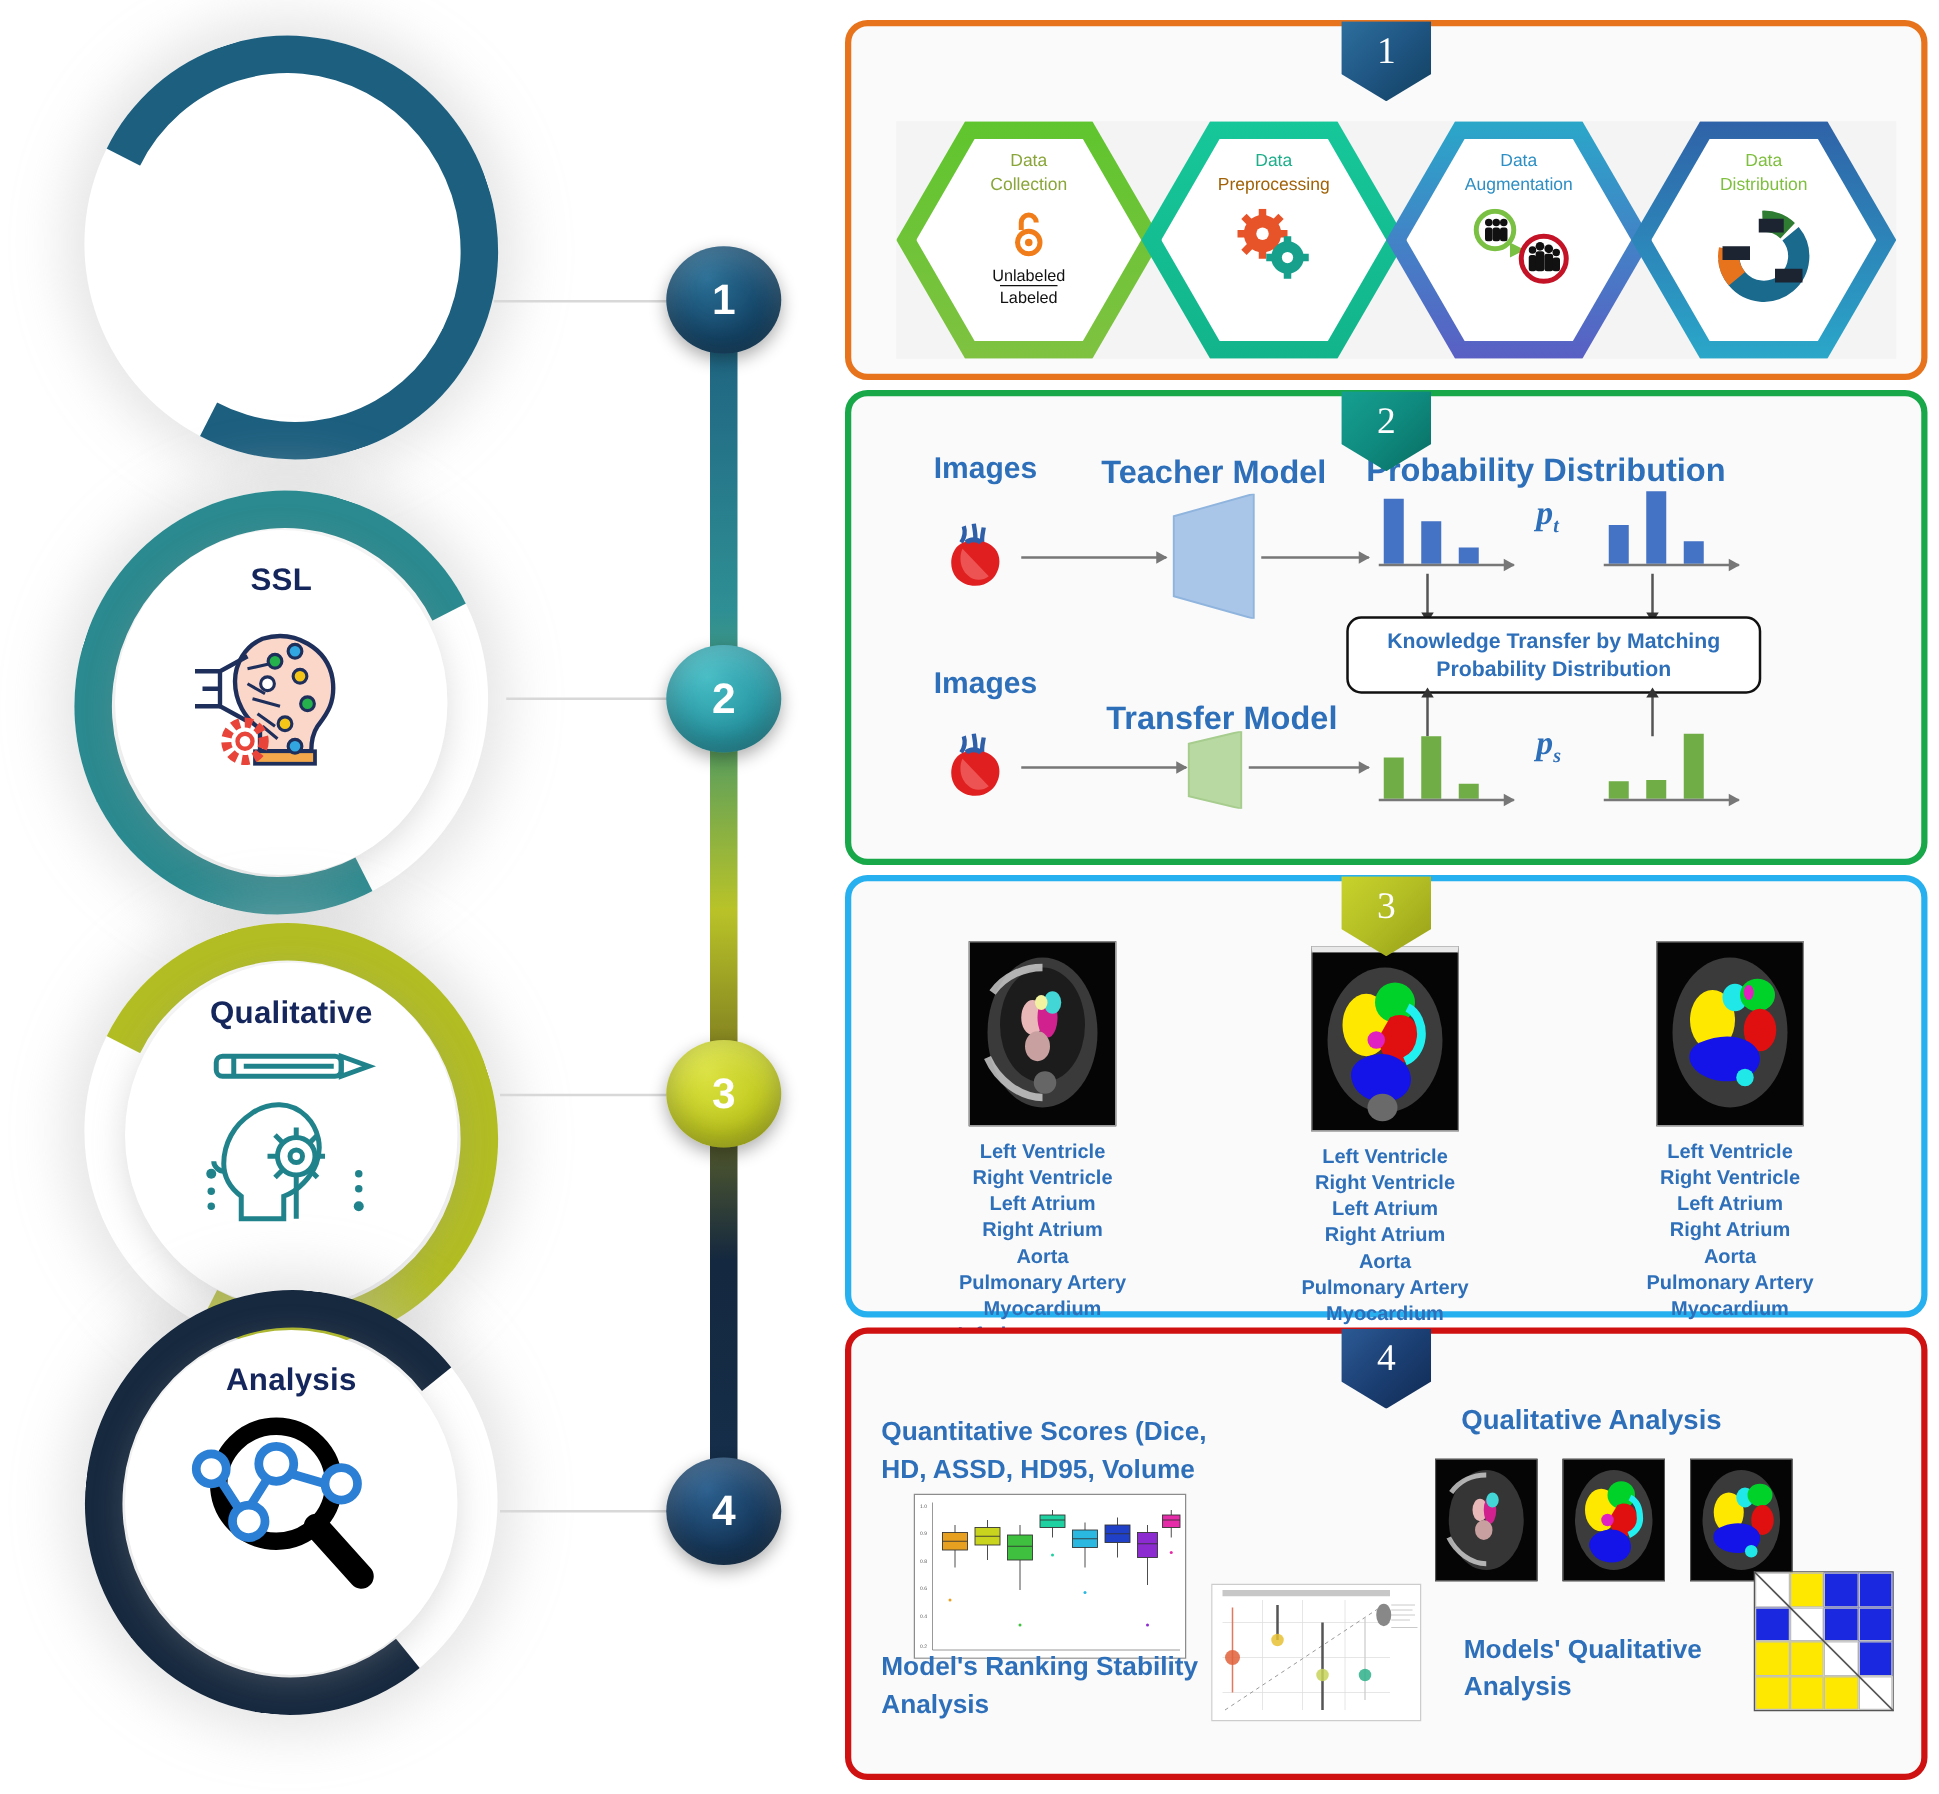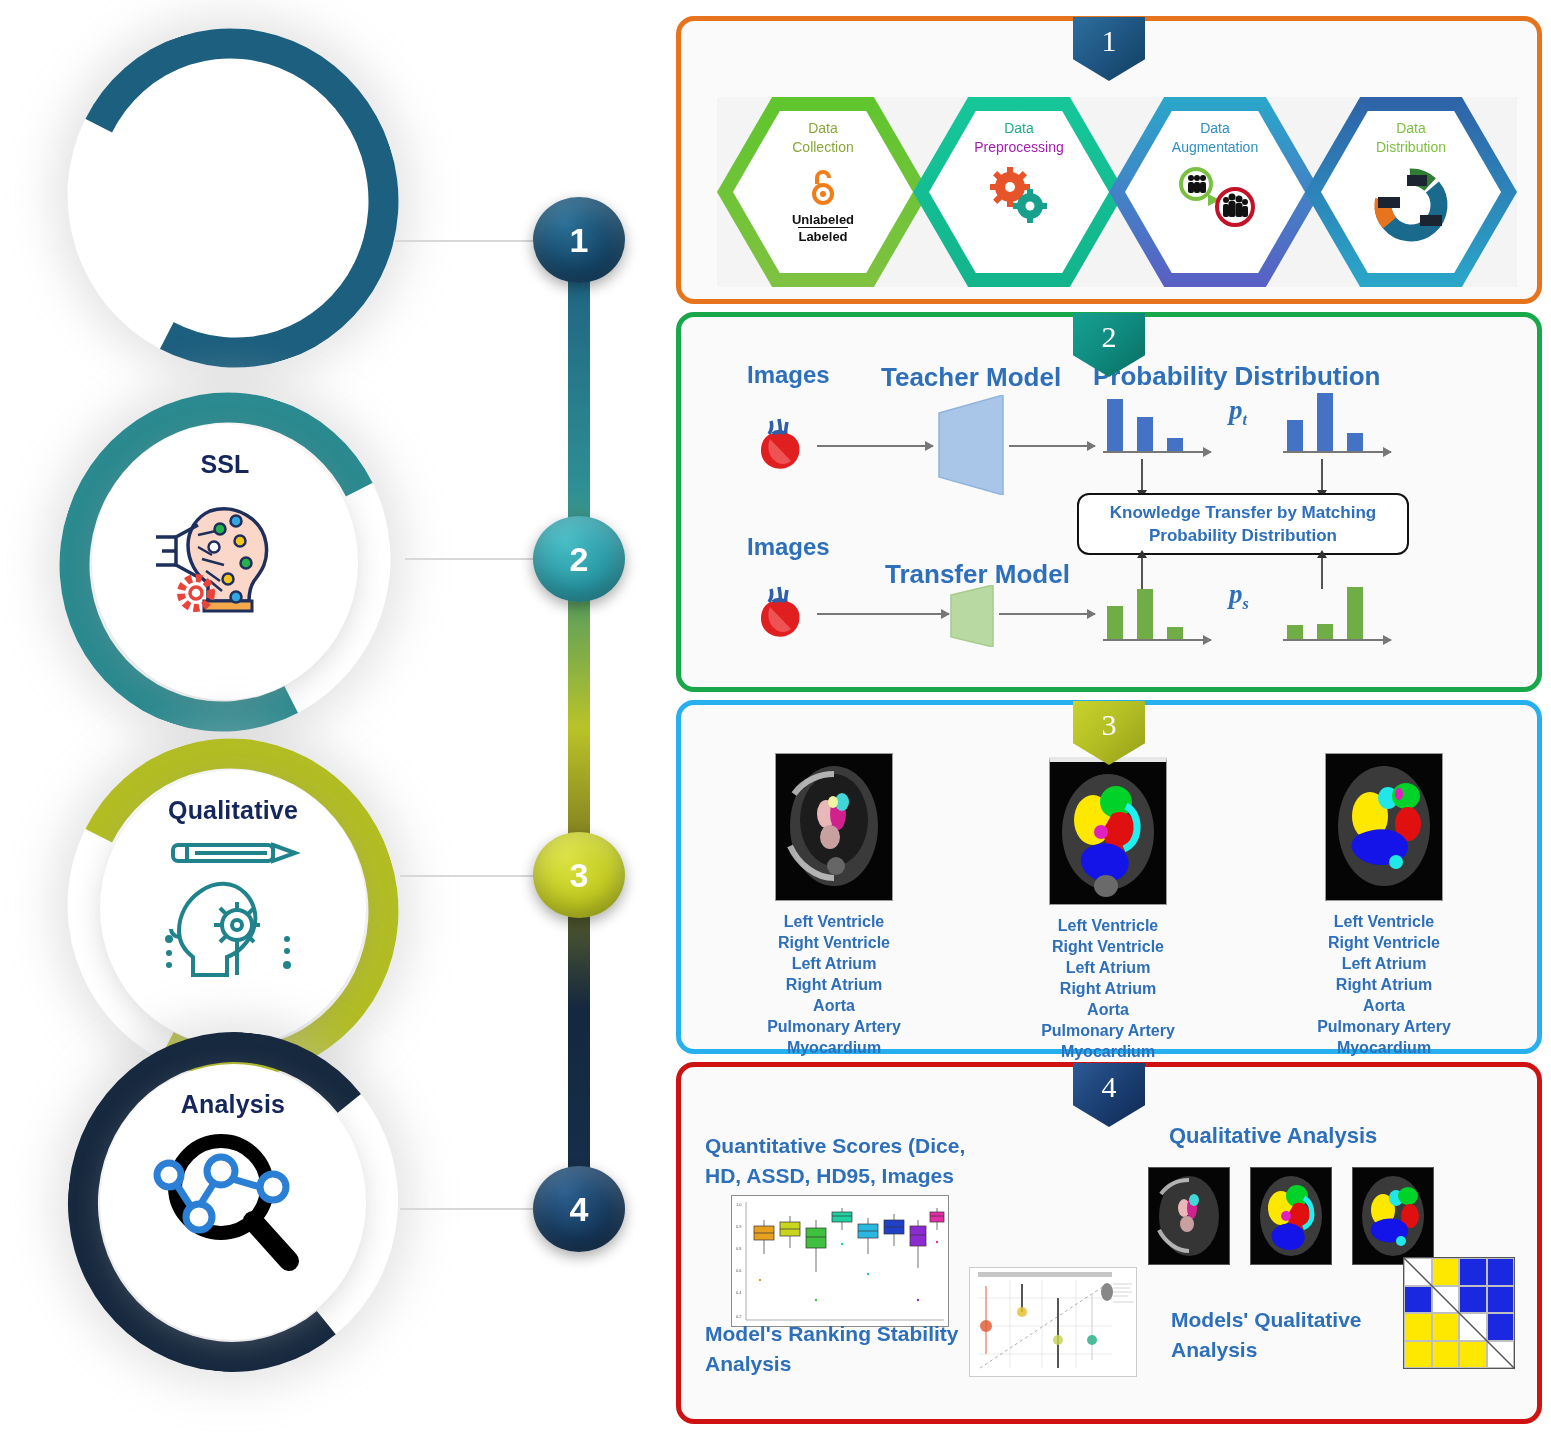--- a/index.html
+++ b/index.html
@@ -240,33 +240,33 @@
           <div class="hex-label">
             <div style="color:#8aa63a;">Data</div>
             <div style="color:#8aa63a;">Collection</div>
           </div>
           <div class="hex-art">
             <svg width="34" height="40" viewBox="0 0 34 40">
               <path d="M11 17V11a6 6 0 0 1 12 0" fill="none" stroke="#f07d1a" stroke-width="4"></path>
               <circle cx="17" cy="27" r="9" fill="none" stroke="#f07d1a" stroke-width="4"></circle>
               <circle cx="17" cy="27" r="3" fill="#f07d1a"></circle>
             </svg>
-            <div style="font-size:13px;font-weight:bold;color:#111;line-height:15px;margin-top:1px;">
+            <div style="font-size:13px;font-weight:normal;color:#111;line-height:15px;margin-top:1px;">
               <div>Unlabeled</div>
               <div style="border-top:1px solid #111;display:inline-block;padding-top:1px;">Labeled</div>
             </div>
           </div>
         </div>
 
         <div class="hex" style="left:196px;">
           <div class="outer" style="background:linear-gradient(180deg,#16c79a 0%,#12b48b 100%);"></div>
           <div class="inner"></div>
           <div class="hex-label">
             <div style="color:#1fae8a;">Data</div>
-            <div style="color:#a21caf;">Preprocessing</div>
+            <div style="color:#a16207;">Preprocessing</div>
           </div>
           <div class="hex-art">
             <svg width="62" height="58" viewBox="0 0 62 58">
               <g fill="#e8542a">
                 <circle cx="22" cy="20" r="15"></circle>
                 <g>
                   <rect x="19" y="0" width="6" height="8"></rect>
                     <rect x="19" y="32" width="6" height="8"></rect>
                   <rect x="2" y="17" width="8" height="6"></rect>
                     <rect x="34" y="17" width="8" height="6"></rect>
@@ -522,21 +522,21 @@
     </div>
 
     <div class="panel" style="top:1062px; height:362px; border:5px solid #cf1111;">
       <div class="banner" style="background:linear-gradient(135deg,#2c5a95 0%,#1b3f73 50%,#102a52 100%);">
         <span>4</span>
       </div>
       <div class="p-body">
 
         <div class="p4txt" style="left:24px; top:64px; width:300px; font-size:21px; line-height:30px;">
           <div>Quantitative  Scores  (Dice,</div>
-          <div>HD,  ASSD,  HD95,  Images</div>
+          <div>HD,  ASSD,  HD95,  Volume</div>
         </div>
 
         <div class="plotbox" style="left:50px; top:128px; width:218px; height:132px;">
           <svg width="216" height="130" viewBox="0 0 216 130">
             <rect width="216" height="130" fill="#fff"></rect>
             <g font-size="4" fill="#555">
               <text x="4" y="10">1.0</text>
                 <text x="4" y="32">0.9</text>
                 <text x="4" y="54">0.8</text>
               <text x="4" y="76">0.6</text>

